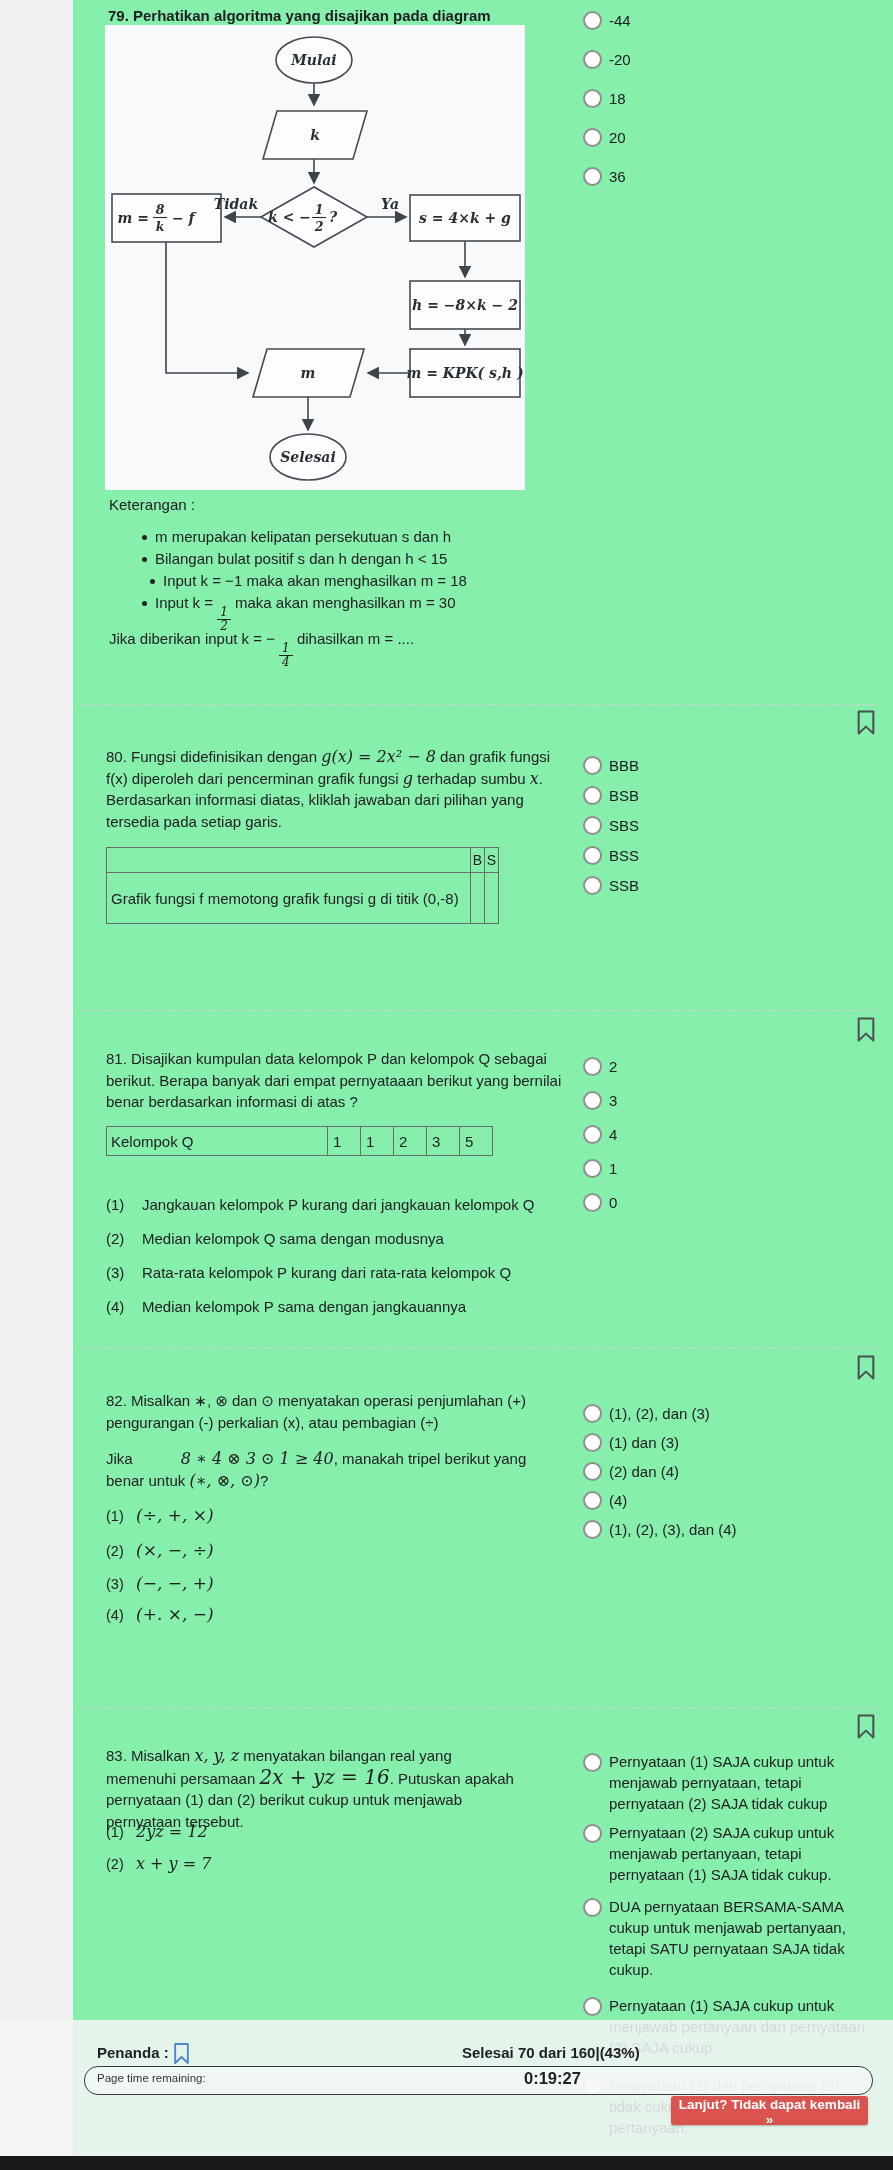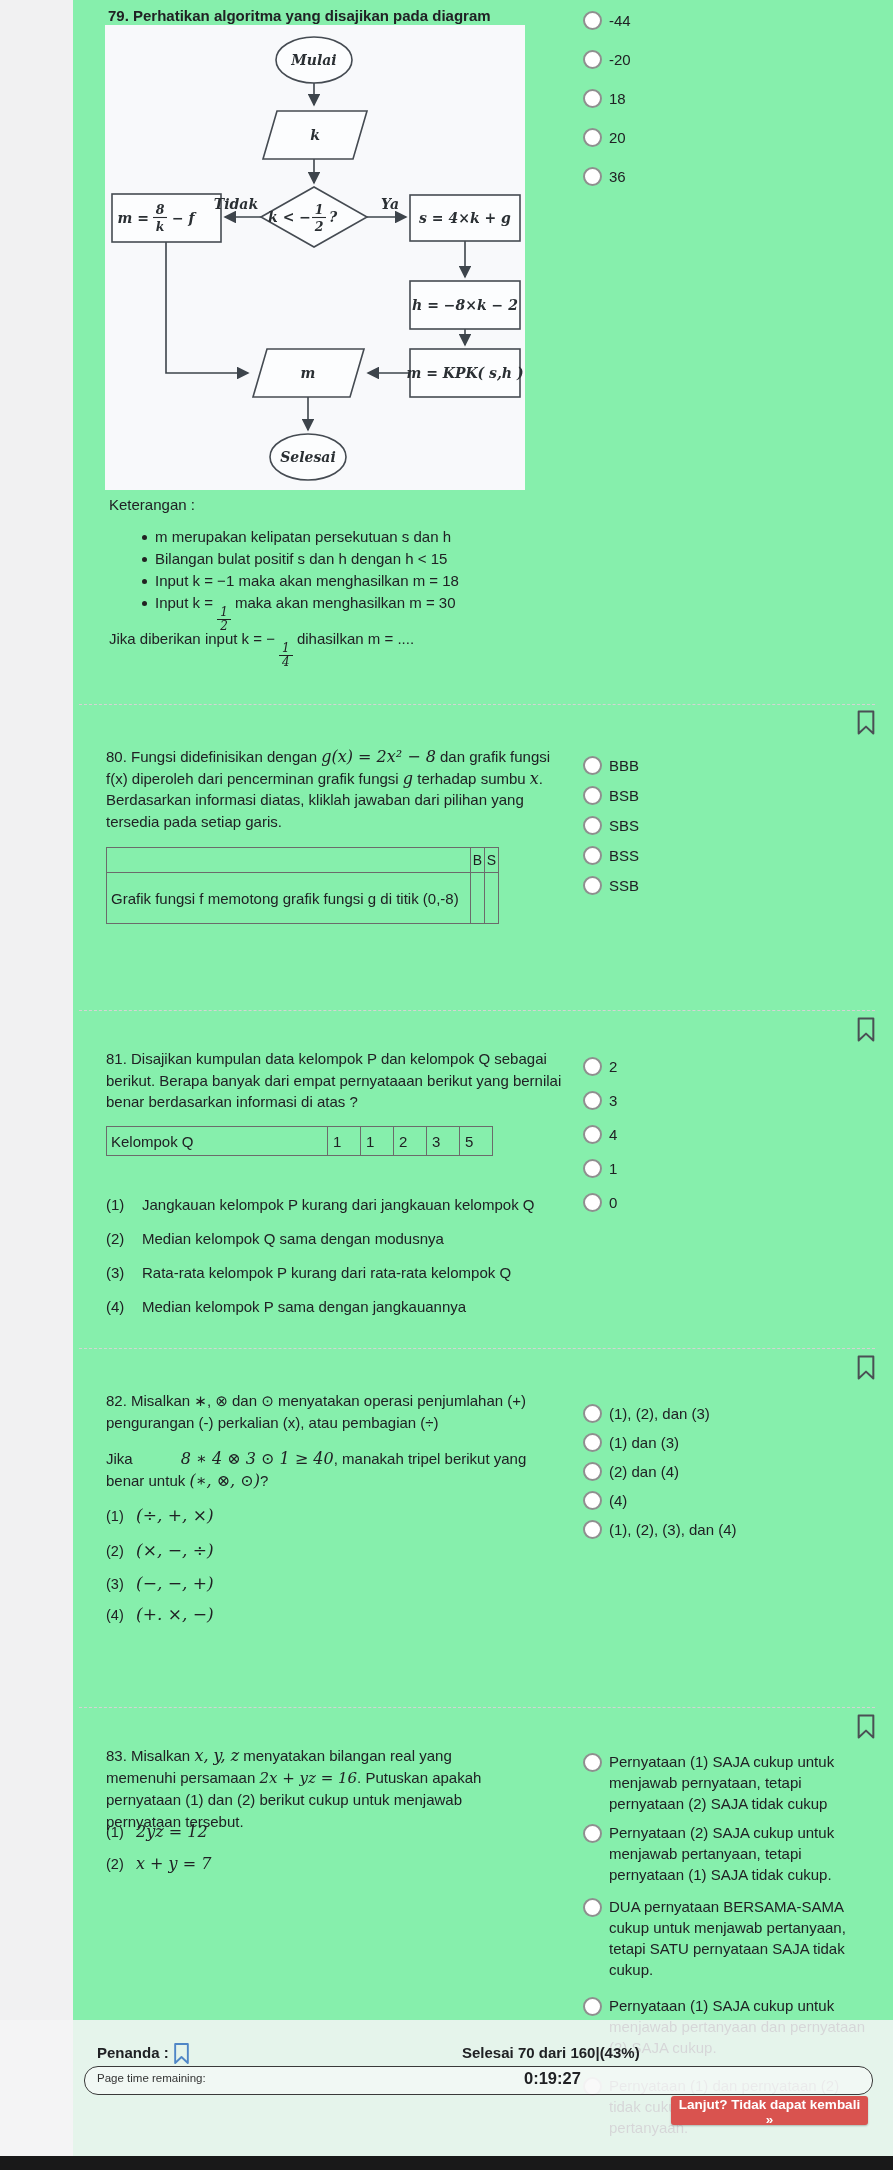--- a/index.html
+++ b/index.html
@@ -118,21 +118,21 @@
 
   <div class="abs q-text" style="left:36px;top:494px;">Keterangan :</div>
   <div class="bullet" style="left:69px;top:528px;">
     <span class="dot"></span>
     <span>m merupakan kelipatan persekutuan s dan h</span>
   </div>
   <div class="bullet" style="left:69px;top:550px;">
     <span class="dot"></span>
     <span>Bilangan bulat positif s dan h dengan h &lt; 15</span>
   </div>
-  <div class="bullet" style="left:69px;top:572px;">
+  <div class="bullet" style="left:77px;top:572px;">
     <span class="dot"></span>
     <span>Input k = −1 maka akan menghasilkan m = 18</span>
   </div>
   <div class="bullet" style="left:69px;top:594px;">
     <span class="dot"></span>
     <span>
       <span>Input k =</span>
       <span class="frac">
           <span class="num">1</span>
           <span class="den">2</span>
@@ -338,21 +338,21 @@
 </div>
 
 <div class="sep" style="top:1707px;"></div>
 <div class="bm" style="top:1713px;">
   <svg width="22" height="27" viewBox="0 0 24 28">
     <path d="M4 2 H20 V26 L12 18.5 L4 26 Z" fill="none" stroke="#4a4f54" stroke-width="2.2" stroke-linejoin="round"></path>
   </svg>
 </div>
 
 <div class="abs q-text" style="left:106px;top:1745px;width:414px;">
-  <span>83. Misalkan </span><span class="math" style="font-size:16px;">x, y, z</span><span> menyatakan bilangan real yang memenuhi persamaan </span><span class="math" style="font-size:15px;">2x + yz = 16</span><span>. Putuskan apakah pernyataan (1) dan (2) berikut cukup untuk menjawab pernyataan tersebut.</span>
+  <span>83. Misalkan </span><span class="math" style="font-size:16px;">x, y, z</span><span> menyatakan bilangan real yang memenuhi persamaan </span><span class="math" style="font-size:20px;">2x + yz = 16</span><span>. Putuskan apakah pernyataan (1) dan (2) berikut cukup untuk menjawab pernyataan tersebut.</span>
 </div>
 
 <div class="itm" style="top:1822px;">
   <span class="no">(1)</span>
   <span class="math17" style="font-size:16px;">2yz = 12</span>
 </div>
 <div class="itm" style="top:1854px;">
   <span class="no">(2)</span>
   <span class="math17" style="font-size:16px;">x + y = 7</span>
 </div>

